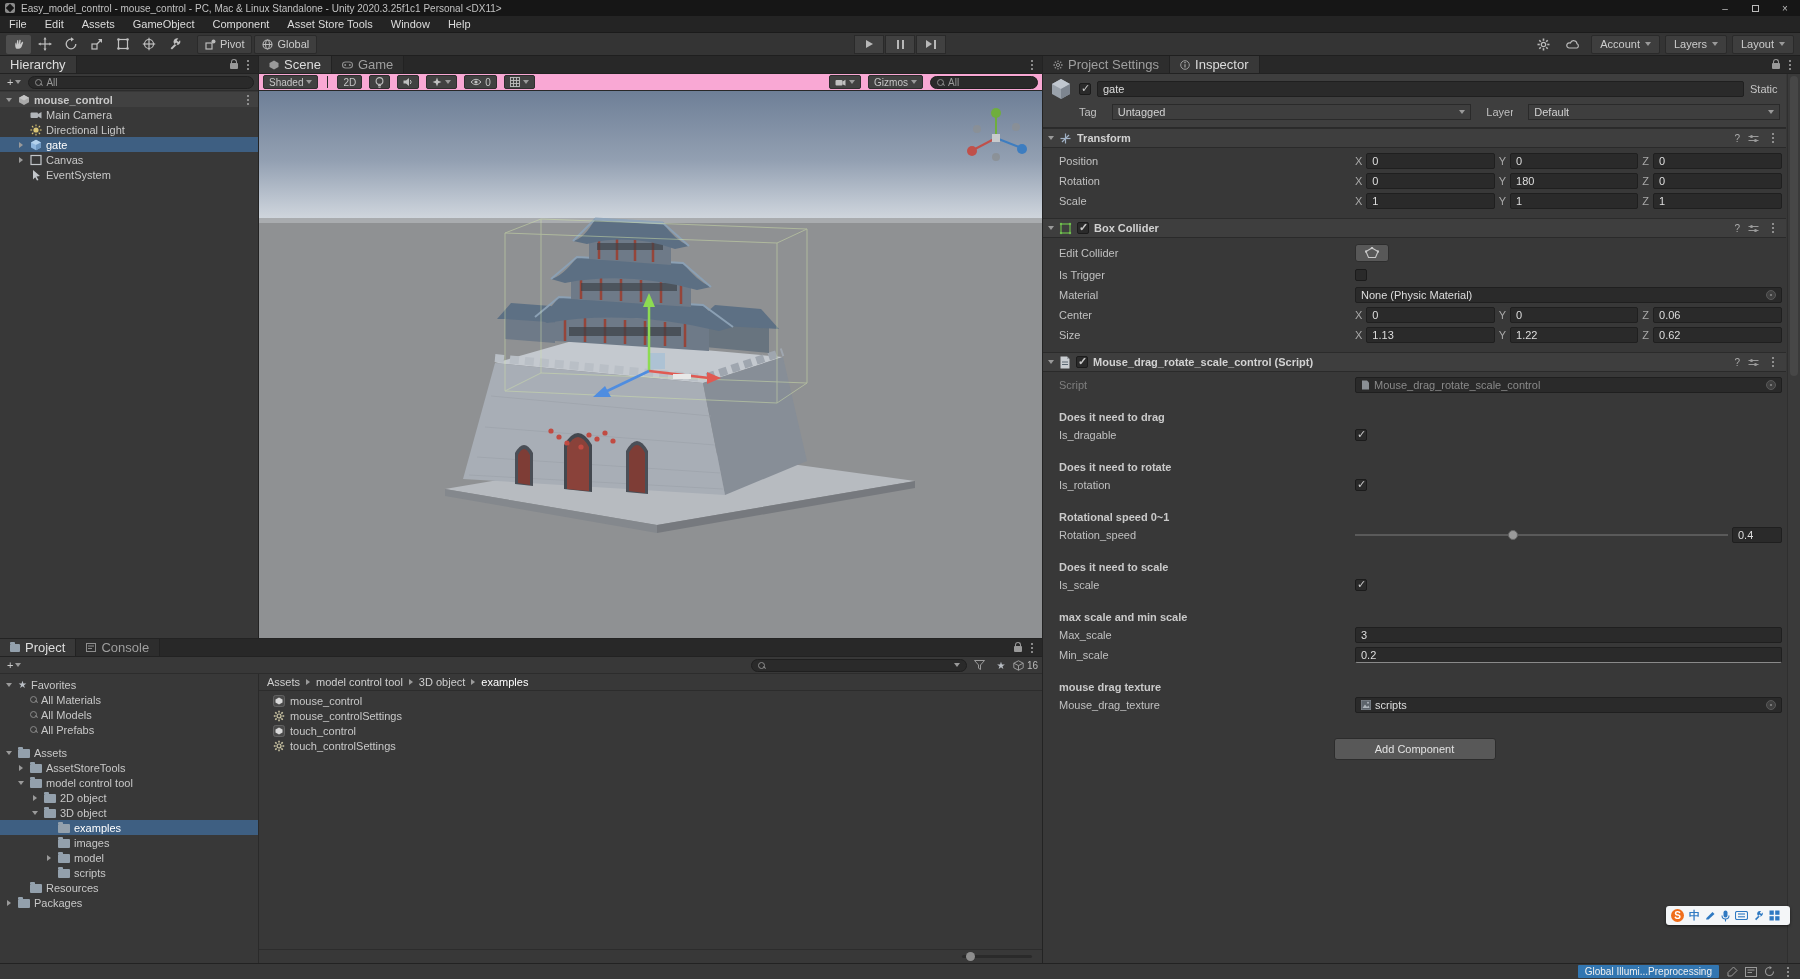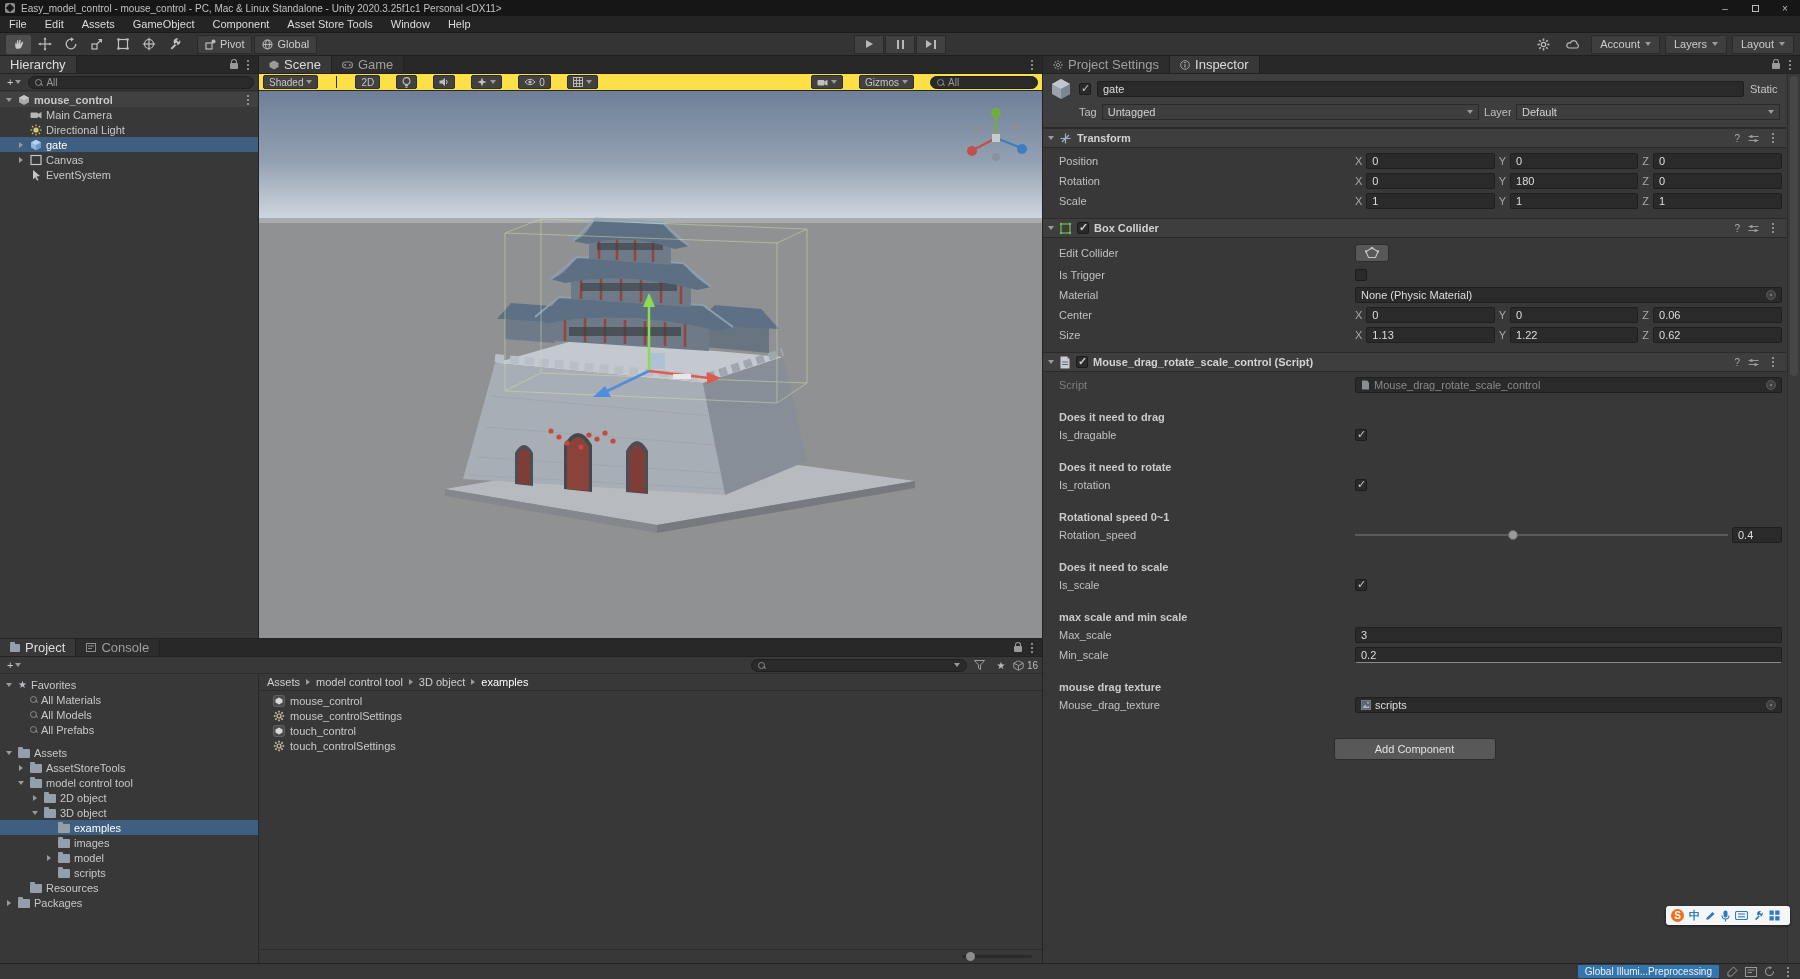--- a/index.html
+++ b/index.html
@@ -55,21 +55,21 @@
 .scene-row{background:#414141;font-weight:bold}
 .folder{width:12px;height:9px;background:#93a0ac;border-radius:1px;position:relative;margin-top:1px;flex:none}
 .folder::before{content:"";position:absolute;top:-2px;left:0;width:5px;height:2px;background:#93a0ac;border-radius:1px 1px 0 0}
 .star{color:#b9bec4;font-size:10px;flex:none}
 .icg{flex:none;display:flex;align-items:center;justify-content:center}
 
 .left-col{width:1042px;display:flex;flex-direction:column;flex:none}
 .top-row{display:flex;height:582px;flex:none}
 .hierarchy{width:259px;background:#383838;border-right:1px solid #232323;display:flex;flex-direction:column;flex:none}
 .scene-panel{flex:1;display:flex;flex-direction:column;background:#383838;min-width:0}
-.scene-toolbar{height:17px;background:#fde047;border-bottom:1px solid #282828;display:flex;align-items:center;padding:0 4px;gap:16px;flex:none;font-size:10px}
+.scene-toolbar{height:17px;background:#f9a8d4;border-bottom:1px solid #282828;display:flex;align-items:center;padding:0 4px;gap:7px;flex:none;font-size:10px}
 .stb-btn{display:flex;align-items:center;gap:3px;height:14px;padding:0 5px;background:#414141;border:1px solid #2e2e2e;border-radius:2px;color:#c6c6c6}
 .sep{width:1px;height:12px;background:#2b2b2b;margin:0 2px}
 .viewport{flex:1;position:relative;min-height:0}
 .viewport svg{position:absolute;inset:0;width:100%;height:100%}
 .project-panel{height:325px;border-top:1px solid #232323;display:flex;flex-direction:column;background:#383838;flex:none}
 .proj-content{flex:1;display:flex;min-height:0}
 .proj-tree{width:259px;border-right:1px solid #2a2a2a;padding-top:3px;overflow:hidden;flex:none}
 .proj-main{flex:1;display:flex;flex-direction:column;min-width:0}
 .crumbbar{height:17px;border-bottom:1px solid #2c2c2c;display:flex;align-items:center;padding:0 8px;gap:6px;flex:none}
 .crumb{color:#cfcfcf}
@@ -80,21 +80,21 @@
 .zslider{width:70px;height:3px;background:#2a2a2a;border-radius:2px;position:relative}
 .zthumb{position:absolute;left:4px;top:-3px;width:9px;height:9px;border-radius:50%;background:#8d8d8d}
 .chip{display:flex;align-items:center;gap:3px;color:#bbb;font-size:10px}
 
 .inspector{width:758px;border-left:1px solid #232323;background:#383838;display:flex;flex-direction:column;flex:none}
 .insp-body{flex:1;position:relative;padding-right:14px;overflow:hidden}
 .gutter{position:absolute;right:0;top:0;bottom:0;width:13px;background:#3a3a3a;border-left:1px solid #2f2f2f}
 .gutter-thumb{position:absolute;left:2px;top:2px;width:8px;height:300px;background:#474747;border-radius:4px}
 .go-header{background:#3e3e3e;border-bottom:1px solid #2a2a2a;padding:5px 6px 6px 6px}
 .go-row1{display:flex;align-items:center;gap:6px;height:20px}
-.go-row2{display:flex;align-items:center;gap:5px;height:18px;margin-top:4px;padding-left:30px}
+.go-row2{display:flex;align-items:center;gap:15px;height:18px;margin-top:4px;padding-left:30px}
 .field{background:#2a2a2a;border:1px solid #1f1f1f;border-radius:2px;height:16px;display:flex;align-items:center;padding:0 5px;color:#dedede;min-width:0}
 .field .val{overflow:hidden;white-space:nowrap}
 .name-field{flex:1}
 .static-clip{width:30px;overflow:hidden;white-space:nowrap;color:#c6c6c6}
 .ddfield{background:#3e3e3e;border:1px solid #2a2a2a;border-radius:0;height:16px;display:flex;align-items:center;padding:0 5px;gap:4px;color:#d2d2d2;min-width:0}
 .ddfield .val{flex:1;overflow:hidden;white-space:nowrap}
 .lbl-clip{width:27px;overflow:hidden;white-space:nowrap;color:#c0c0c0;flex:none}
 .checkbox{width:12px;height:12px;background:#2a2a2a;border:1px solid #1b1b1b;border-radius:2px;position:relative;flex:none}
 .checkbox.checked::after{content:"✓";position:absolute;left:1px;top:-2px;color:#c9c9c9;font-size:11px}
 .comp-header{height:20px;background:#3e3e3e;border-top:1px solid #2b2b2b;border-bottom:1px solid #2a2a2a;display:flex;align-items:center;padding:0 5px;gap:5px;font-weight:bold;color:#d2d2d2}

